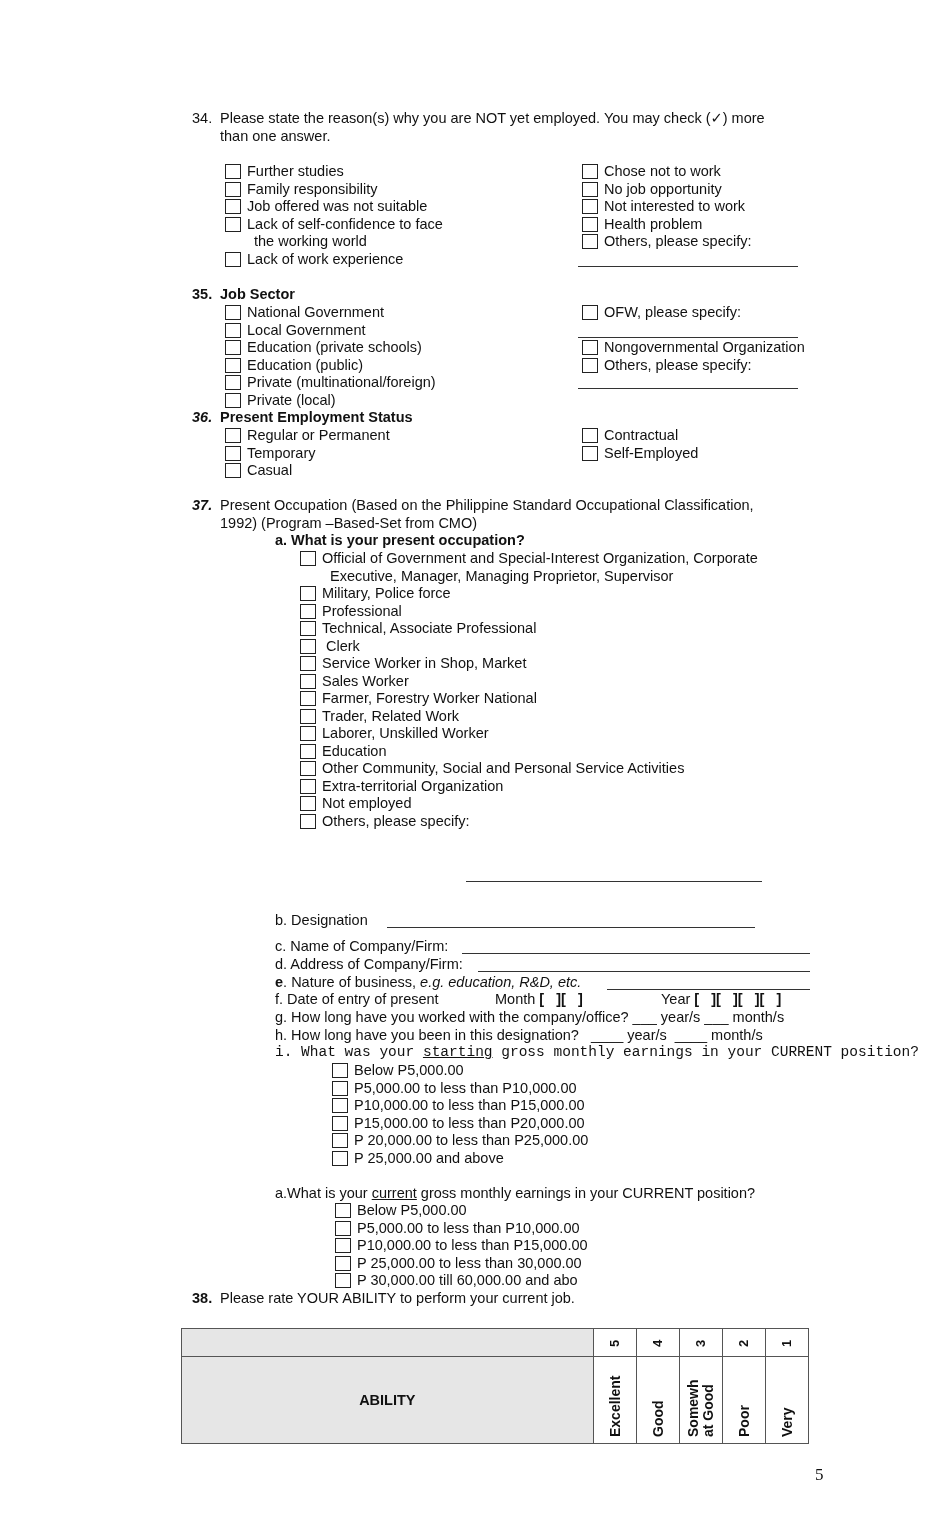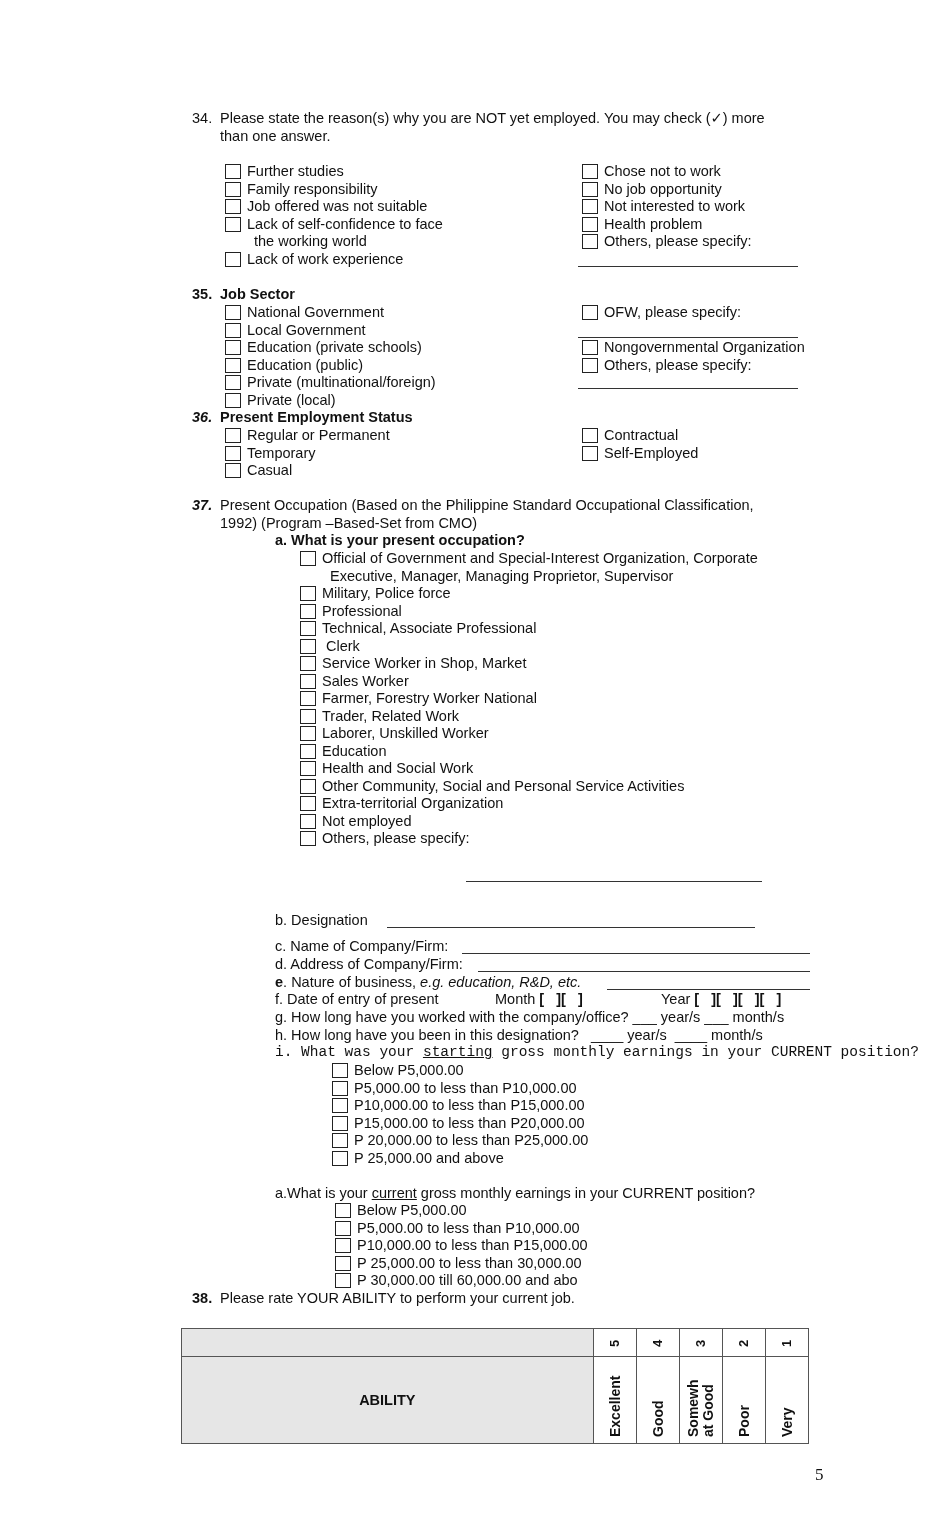--- a/index.html
+++ b/index.html
@@ -107,21 +107,20 @@
   <div class="row"><span class="cb"></span><span>Military, Police force</span></div>
   <div class="row"><span class="cb"></span><span>Professional</span></div>
   <div class="row"><span class="cb"></span><span>Technical, Associate Professional</span></div>
   <div class="row"><span class="cb"></span><span style="white-space:pre"> Clerk</span></div>
   <div class="row"><span class="cb"></span><span>Service Worker in Shop, Market</span></div>
   <div class="row"><span class="cb"></span><span>Sales Worker</span></div>
   <div class="row"><span class="cb"></span><span>Farmer, Forestry Worker National</span></div>
   <div class="row"><span class="cb"></span><span>Trader, Related Work</span></div>
   <div class="row"><span class="cb"></span><span>Laborer, Unskilled Worker</span></div>
   <div class="row"><span class="cb"></span><span>Education</span></div>
-  <div class="row"><span class="cb"></span><span>Health and Social Work</span></div>
   <div class="row"><span class="cb"></span><span>Other Community, Social and Personal Service Activities</span></div>
   <div class="row"><span class="cb"></span><span>Extra-territorial Organization</span></div>
   <div class="row"><span class="cb"></span><span>Not employed</span></div>
   <div class="row"><span class="cb"></span><span>Others, please specify:</span></div>
 </div>
 <div class="line" style="left:466px; top:881px; width:296px;"></div>
 
 <div class="abs" style="left:275px; top:912px;">b. Designation</div>
 <div class="line" style="left:387px; top:927px; width:368px;"></div>
 

